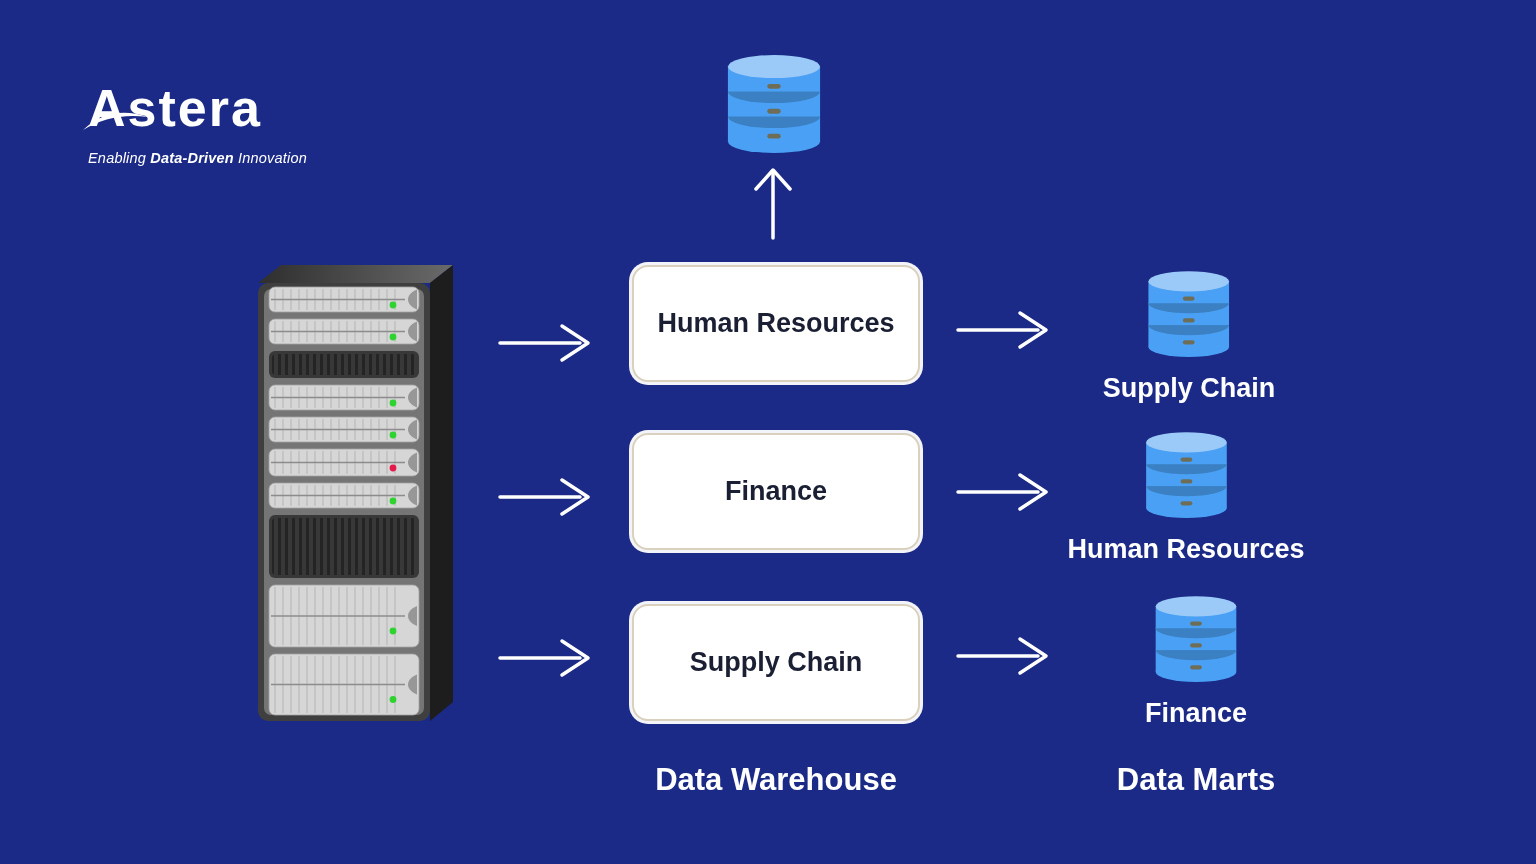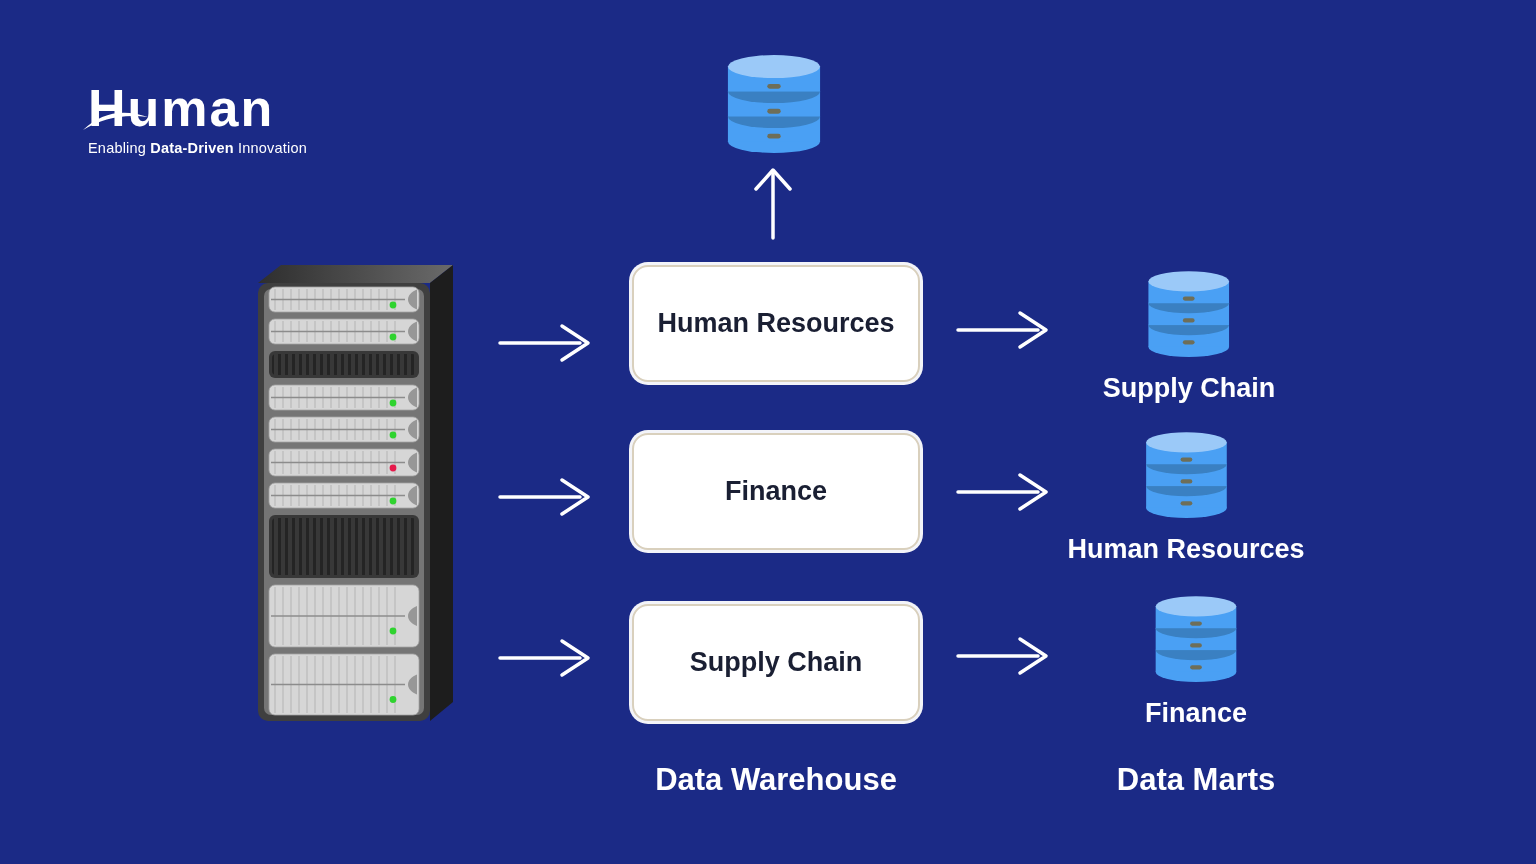--- a/index.html
+++ b/index.html
@@ -10,21 +10,21 @@
   }
   .abs{position:absolute;}
 
   
   #logo{left:88px;top:82px;width:220px;}
   #logo-name{
     color:#ffffff;font-size:52px;font-weight:700;letter-spacing:2px;
     line-height:1;position:relative;
   }
   #logo-swoosh{position:absolute;left:-6px;top:26px;width:70px;height:26px;}
-  #logo-tagline{color:#ffffff;font-size:14.5px;margin-top:6px;letter-spacing:.2px;white-space:nowrap;}
+  #logo-tagline{color:#ffffff;font-size:14.5px;margin-top:16px;letter-spacing:.2px;white-space:nowrap;font-style:italic;}
   #logo-tagline b{font-weight:700;}
 
   
   .wbox{
     left:632px;width:288px;height:117px;
     background:#ffffff;border:2px solid #d9d0bd;border-radius:16px;
     box-shadow:0 0 0 3px rgba(255,255,255,.95);
     display:flex;align-items:center;justify-content:center;
     box-sizing:border-box;
   }
@@ -44,21 +44,21 @@
 
   .arrow-svg{display:block;}
 </style>
 </head>
 <body>
 
 <div id="stage">
 
   <div class="abs" id="logo">
     <div id="logo-name">
-      <span>Human</span>
+      <span>Astera</span>
       <svg id="logo-swoosh" viewBox="0 0 70 26">
         <path d="M1 22 Q 28 -4 66 9 Q 30 4 1 22 Z" fill="#ffffff"></path>
       </svg>
     </div>
     <div id="logo-tagline"><span>Enabling </span><b>Data-Driven</b><span> Innovation</span></div>
   </div>
 
   <div class="abs" id="server-rack" style="left:255px;top:257px;width:200px;height:468px;"><svg viewBox="0 0 200 468" width="200" height="468">
         <defs>
           <linearGradient id="topGrad" x1="0" y1="0" x2="1" y2="0">

